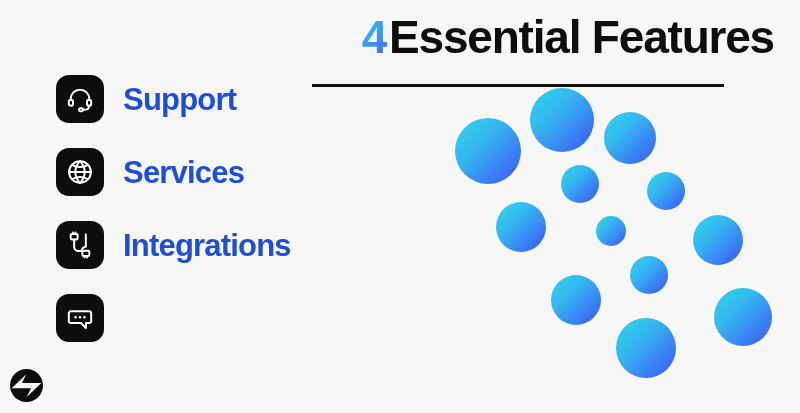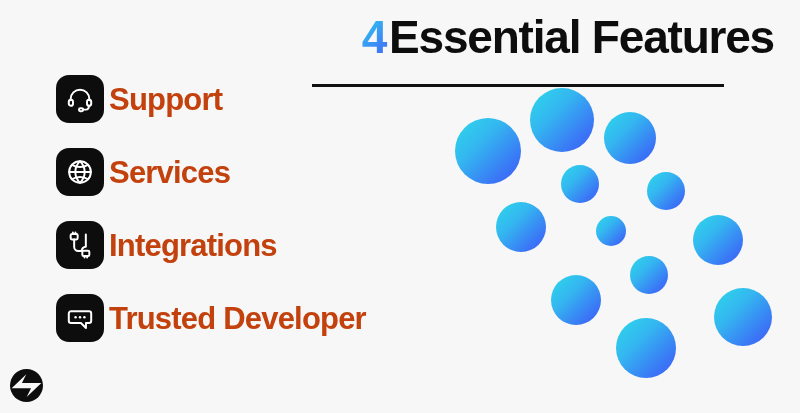--- a/index.html
+++ b/index.html
@@ -81,25 +81,25 @@
     display: flex;
     align-items: center;
     justify-content: center;
   }
   .icon-tile svg {
     width: 28px;
     height: 28px;
     display: block;
   }
   .feature-label {
-    margin-left: 5px;
+    margin-left: 19px;
     font-size: 31px;
     font-weight: 700;
     letter-spacing: -0.8px;
-    color: #c2410c;
+    color: #1d4ed8;
     white-space: nowrap;
     line-height: 1;
   }
 
   
   .bubbles {
     position: absolute;
     left: 0;
     top: 0;
     width: 800px;
@@ -190,21 +190,20 @@
 
     <div class="feature-row">
       <span class="icon-tile">
         <svg viewBox="0 0 24 24" fill="none" stroke="#ffffff" stroke-width="1.7" stroke-linecap="round" stroke-linejoin="round">
           <path d="M4.3 6.2h15.4a1.9 1.9 0 0 1 1.9 1.9v6.3a1.9 1.9 0 0 1-1.9 1.9h-2.6v4.3l-4.3-4.3H4.3a1.9 1.9 0 0 1-1.9-1.9V8.1a1.9 1.9 0 0 1 1.9-1.9z"></path>
           <circle cx="8.2" cy="11.3" r="1.05" fill="#ffffff" stroke="none"></circle>
           <circle cx="12" cy="11.3" r="1.05" fill="#ffffff" stroke="none"></circle>
           <circle cx="15.8" cy="11.3" r="1.05" fill="#ffffff" stroke="none"></circle>
         </svg>
       </span>
-      <span class="feature-label">Trusted Developer</span>
     </div>
 
   </div>
 
   <div class="logo">
     <svg viewBox="0 0 32 32">
       <circle cx="16" cy="16" r="16" fill="#0d0d0d"></circle>
       <path d="M1.6 18.6 L20.4 18.6 L16.2 27.2 L30.4 13.6 L11.6 13.6 L15.8 5.0 Z" fill="#f7f7f7"></path>
     </svg>
   </div>

